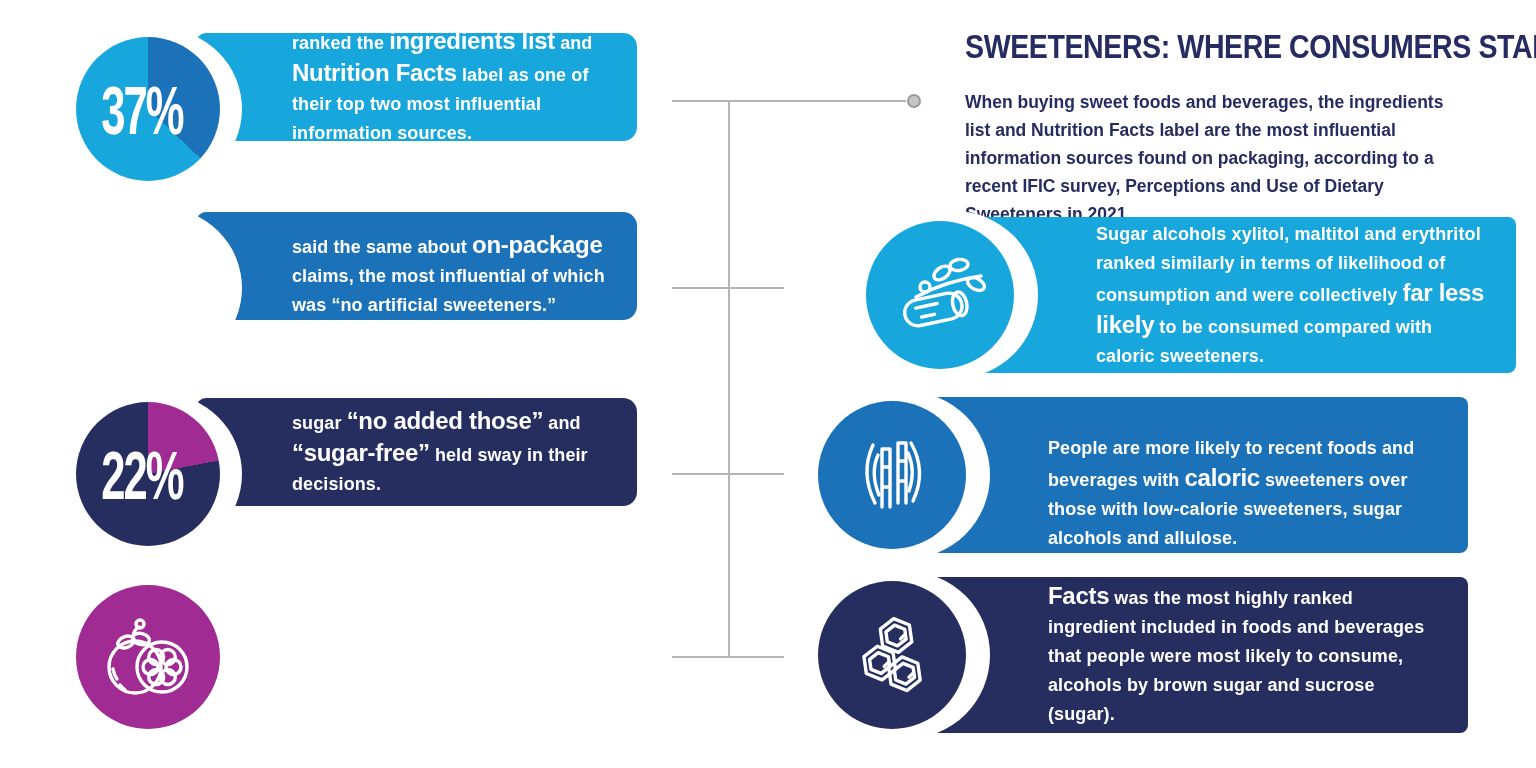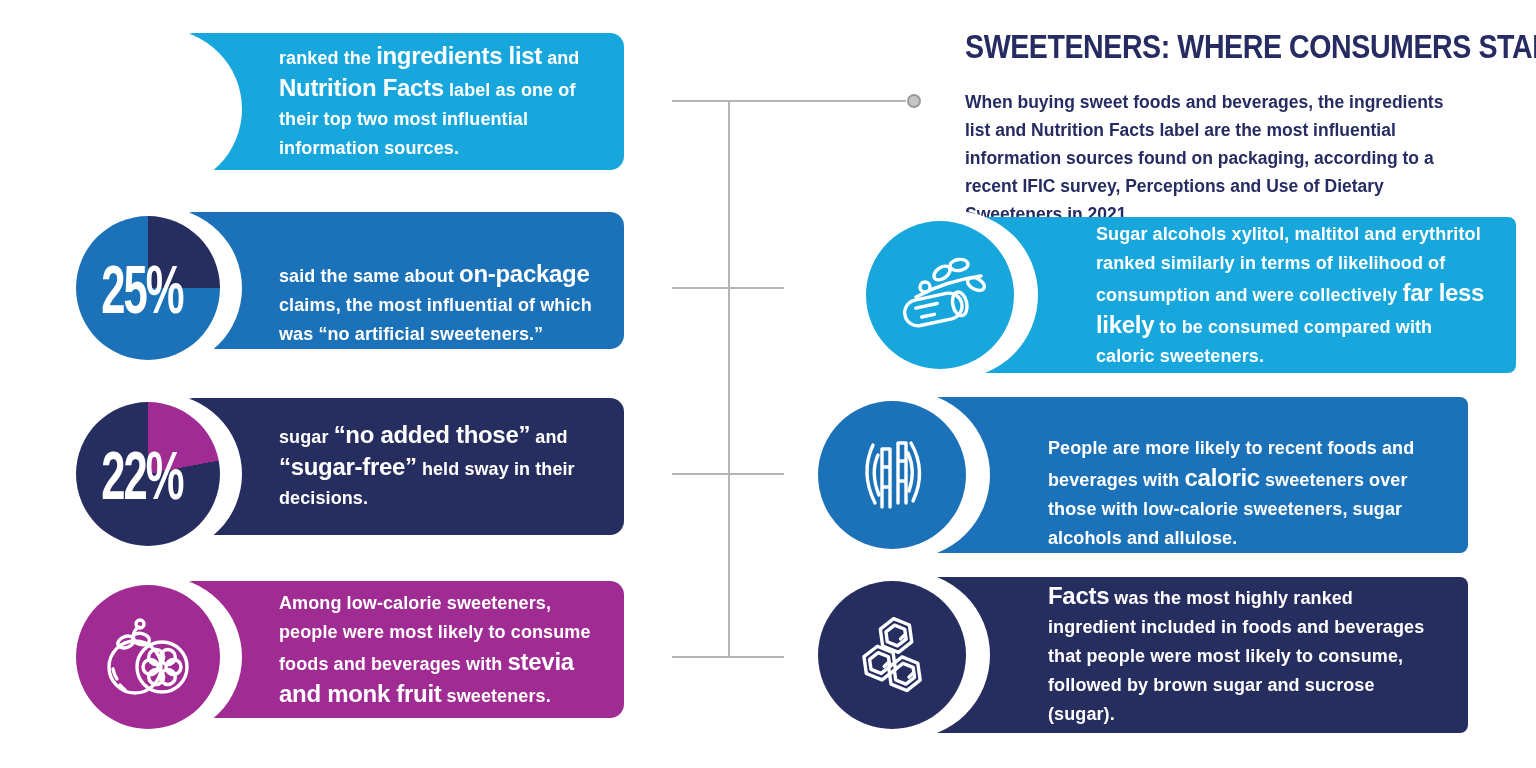--- a/index.html
+++ b/index.html
@@ -7,21 +7,21 @@
     --title_navy:#262C62; --connector_gray:#B5B5B5; --white:#FFFFFF;
   }
   *{margin:0;padding:0;box-sizing:border-box;}
   html,body{background:#fff;}
   body{font-family:"Liberation Sans",sans-serif;}
   .canvas{position:relative;width:1536px;height:768px;background:#fff;overflow:hidden;}
 
   
   .row{position:absolute;left:0;width:1536px;}
   .banner{position:absolute;display:flex;align-items:center;color:#fff;}
-  .row-left  .banner{left:183px;width:441px;height:137px;border-radius:10px 14px 14px 10px;}
+  .row-left  .banner{left:196px;width:441px;height:108px;border-radius:10px 14px 14px 10px;}
   .row-right .banner{left:915px;width:553px;height:156px;border-radius:10px 8px 8px 10px;}
   .bg-cyan{background:var(--cyan);} .bg-blue{background:var(--blue);align-items:flex-end;}
   .bg-navy{background:var(--navy);} .bg-magenta{background:var(--magenta);}
 
   .btext{font-size:18px;font-weight:700;line-height:29px;letter-spacing:.1px;}
   .row-left  .btext{margin-left:96px;margin-right:16px;}
   .row-right .btext{margin-left:133px;margin-right:26px;}
   .btext .hl{font-size:24px;letter-spacing:-.3px;}
 
   .white-disc{position:absolute;background:#fff;border-radius:50%;}
@@ -68,46 +68,43 @@
   <div class="cdot"></div>
 
   <h1 class="hdr-title">SWEETENERS: WHERE CONSUMERS STAND</h1>
   <p class="hdr-intro">When buying sweet foods and beverages, the ingredients list and Nutrition Facts label are the most influential information sources found on packaging, according to a recent IFIC survey, Perceptions and Use of Dietary Sweeteners in 2021.</p>
 
   <div class="row row-left" style="top:33px;height:152px;">
     <div class="banner bg-cyan">
       <p class="btext"><span>ranked the </span><span class="hl">ingredients list</span><span> and </span><span class="hl">Nutrition Facts</span><span> label as one of their top two most influential information sources.</span></p>
     </div>
     <div class="white-disc" style="top:-4px;"></div>
+    <div class="circle" style="top: 4px; background: conic-gradient(rgb(28, 114, 184) 0deg, rgb(28, 114, 184) 37%, rgb(23, 167, 220) 0deg);">
+      <span class="pct">37%</span>
+    </div>
   </div>
 
   <div class="row row-left" style="top:212px;height:152px;">
     <div class="banner bg-blue">
       <p class="btext"><span>said the same about </span><span class="hl">on-package</span><span> claims, the most influential of which was “no artificial sweeteners.”</span></p>
     </div>
     <div class="white-disc" style="top:-4px;"></div>
-    <div class="circle" style="top: 4px; background: conic-gradient(rgb(38, 46, 96) 0deg, rgb(38, 46, 96) 25%, rgb(28, 114, 184) 0deg);">
-      <span class="pct">25%</span>
-    </div>
   </div>
 
   <div class="row row-left" style="top:398px;height:152px;">
     <div class="banner bg-navy">
       <p class="btext"><span>sugar </span><span class="hl">“no added those”</span><span> and </span><span class="hl">“sugar-free”</span><span> held sway in their decisions.</span></p>
     </div>
     <div class="white-disc" style="top:-4px;"></div>
     <div class="circle" style="top: 4px; background: conic-gradient(rgb(160, 44, 147) 0deg, rgb(160, 44, 147) 22%, rgb(38, 46, 96) 0deg);">
       <span class="pct">22%</span>
     </div>
   </div>
 
   <div class="row row-left" style="top:581px;height:152px;">
-    <div class="banner bg-magenta">
-      <p class="btext"><span>Among low-calorie sweeteners, people were most likely to consume foods and beverages with </span><span class="hl">stevia and monk fruit</span><span> sweeteners.</span></p>
-    </div>
     <div class="white-disc" style="top:-4px;"></div>
     <div class="circle bg-magenta" style="top:4px;">
       <svg class="icon-svg" viewBox="0 0 100 100">
         <circle cx="37" cy="60" r="26"></circle>
         <path d="M15 62 q1 6 4 10 M22 78 q2 3 5 5"></path>
         <ellipse cx="28" cy="35" rx="8.5" ry="5.5" transform="rotate(-20 28 35)"></ellipse>
         <ellipse cx="43" cy="32" rx="8.5" ry="5.5" transform="rotate(12 43 32)"></ellipse>
         <path d="M35 30 q1 -8 6 -10"></path>
         <circle cx="42" cy="17" r="4"></circle>
         <circle cx="64" cy="60" r="25"></circle>
@@ -154,21 +151,21 @@
         <path d="M33 78 Q18 48 31 20"></path>
         <path d="M37 70 Q28 48 36 30"></path>
         <path d="M71 76 Q85 46 69 18"></path>
         <path d="M67 66 Q74 46 66 28"></path>
       </svg>
     </div>
   </div>
 
   <div class="row row-right" style="top:577px;height:156px;">
     <div class="banner bg-navy">
-      <p class="btext"><span class="hl">Facts</span><span> was the most highly ranked ingredient included in foods and beverages that people were most likely to consume, followed by brown sugar and sucrose (sugar).</span></p>
+      <p class="btext"><span class="hl">Facts</span><span> was the most highly ranked ingredient included in foods and beverages that people were most likely to consume, alcohols by brown sugar and sucrose (sugar).</span></p>
     </div>
     <div class="white-disc" style="top:-6px;"></div>
     <div class="circle bg-navy" style="top:4px;">
       <svg class="icon-svg" viewBox="0 0 100 100">
         <g transform="rotate(-8 52 52)" stroke-width="2.8">
           <path d="M57 14 L42.3 22.5 L42.3 39.5 L57 48 L71.7 39.5 L71.7 22.5 Z"></path>
           <path d="M57 20.5 L47.5 26 L47.5 36 L57 41.5 L66.5 36 L66.5 26 Z"></path>
           <path d="M37 39 L22.3 47.5 L22.3 64.5 L37 73 L51.7 64.5 L51.7 47.5 Z"></path>
           <path d="M37 45.5 L27.5 51 L27.5 61 L37 66.5 L46.5 61 L46.5 51 Z"></path>
           <path d="M60 53 L45.3 61.5 L45.3 78.5 L60 87 L74.7 78.5 L74.7 61.5 Z"></path>

